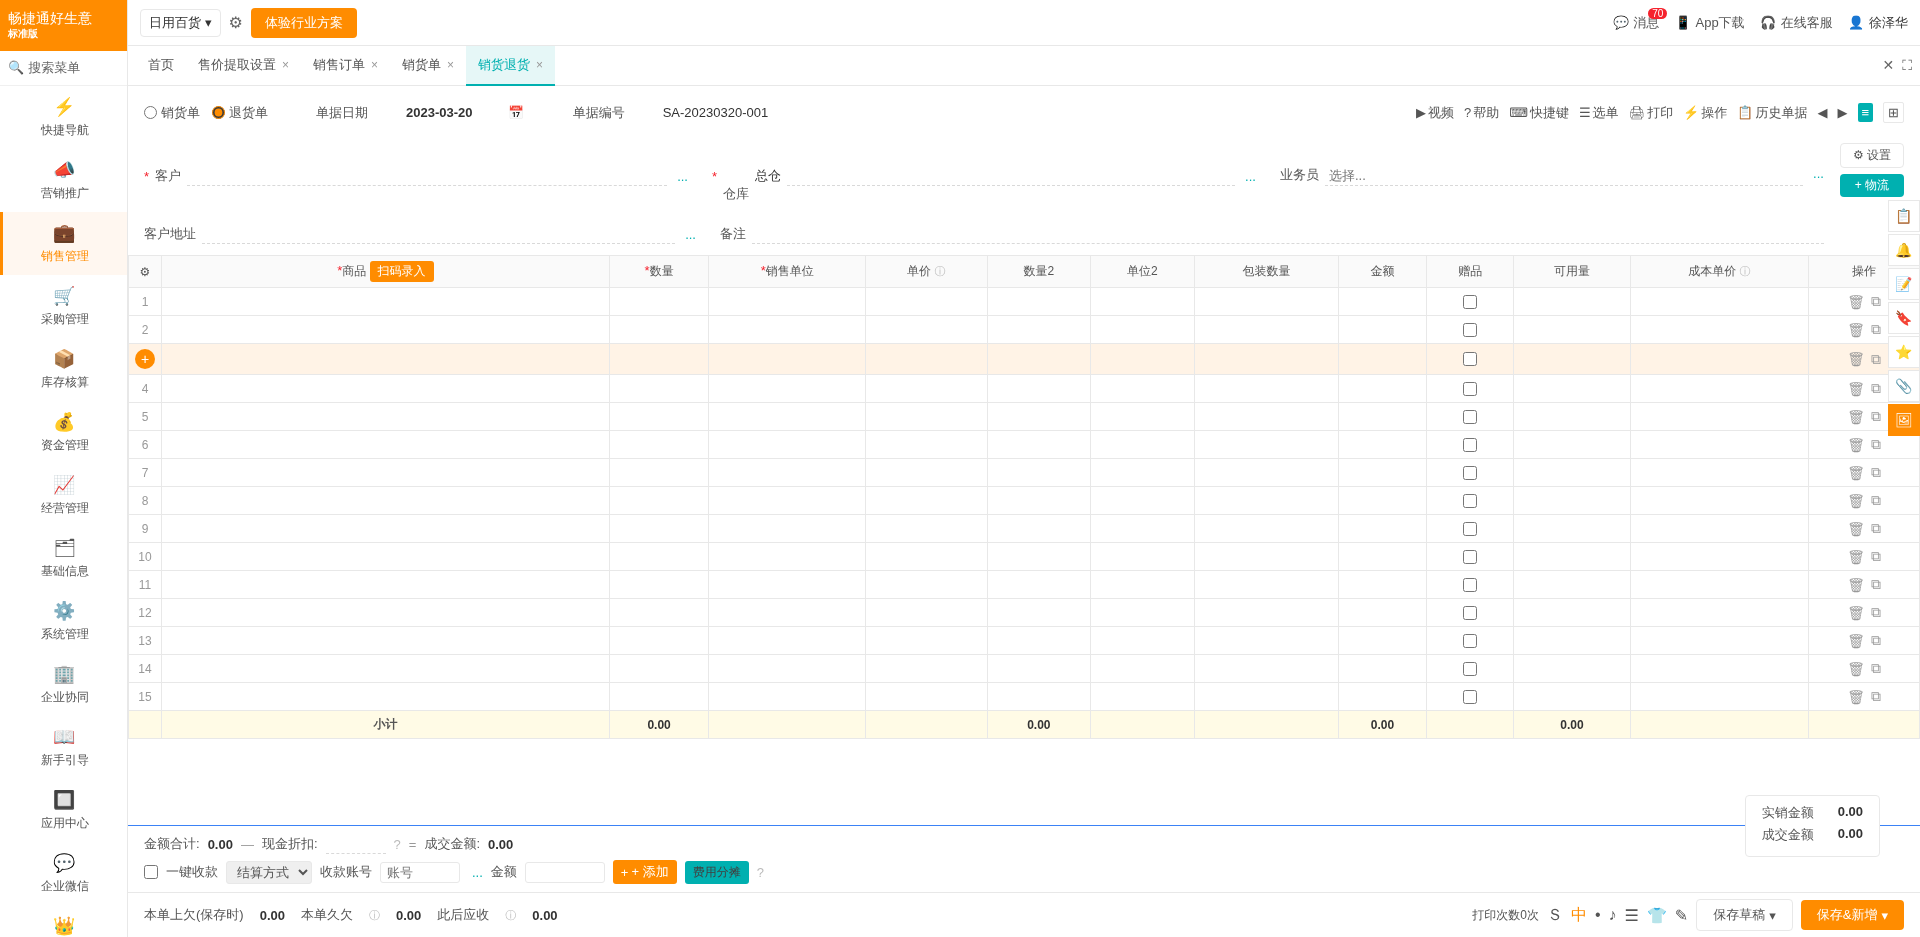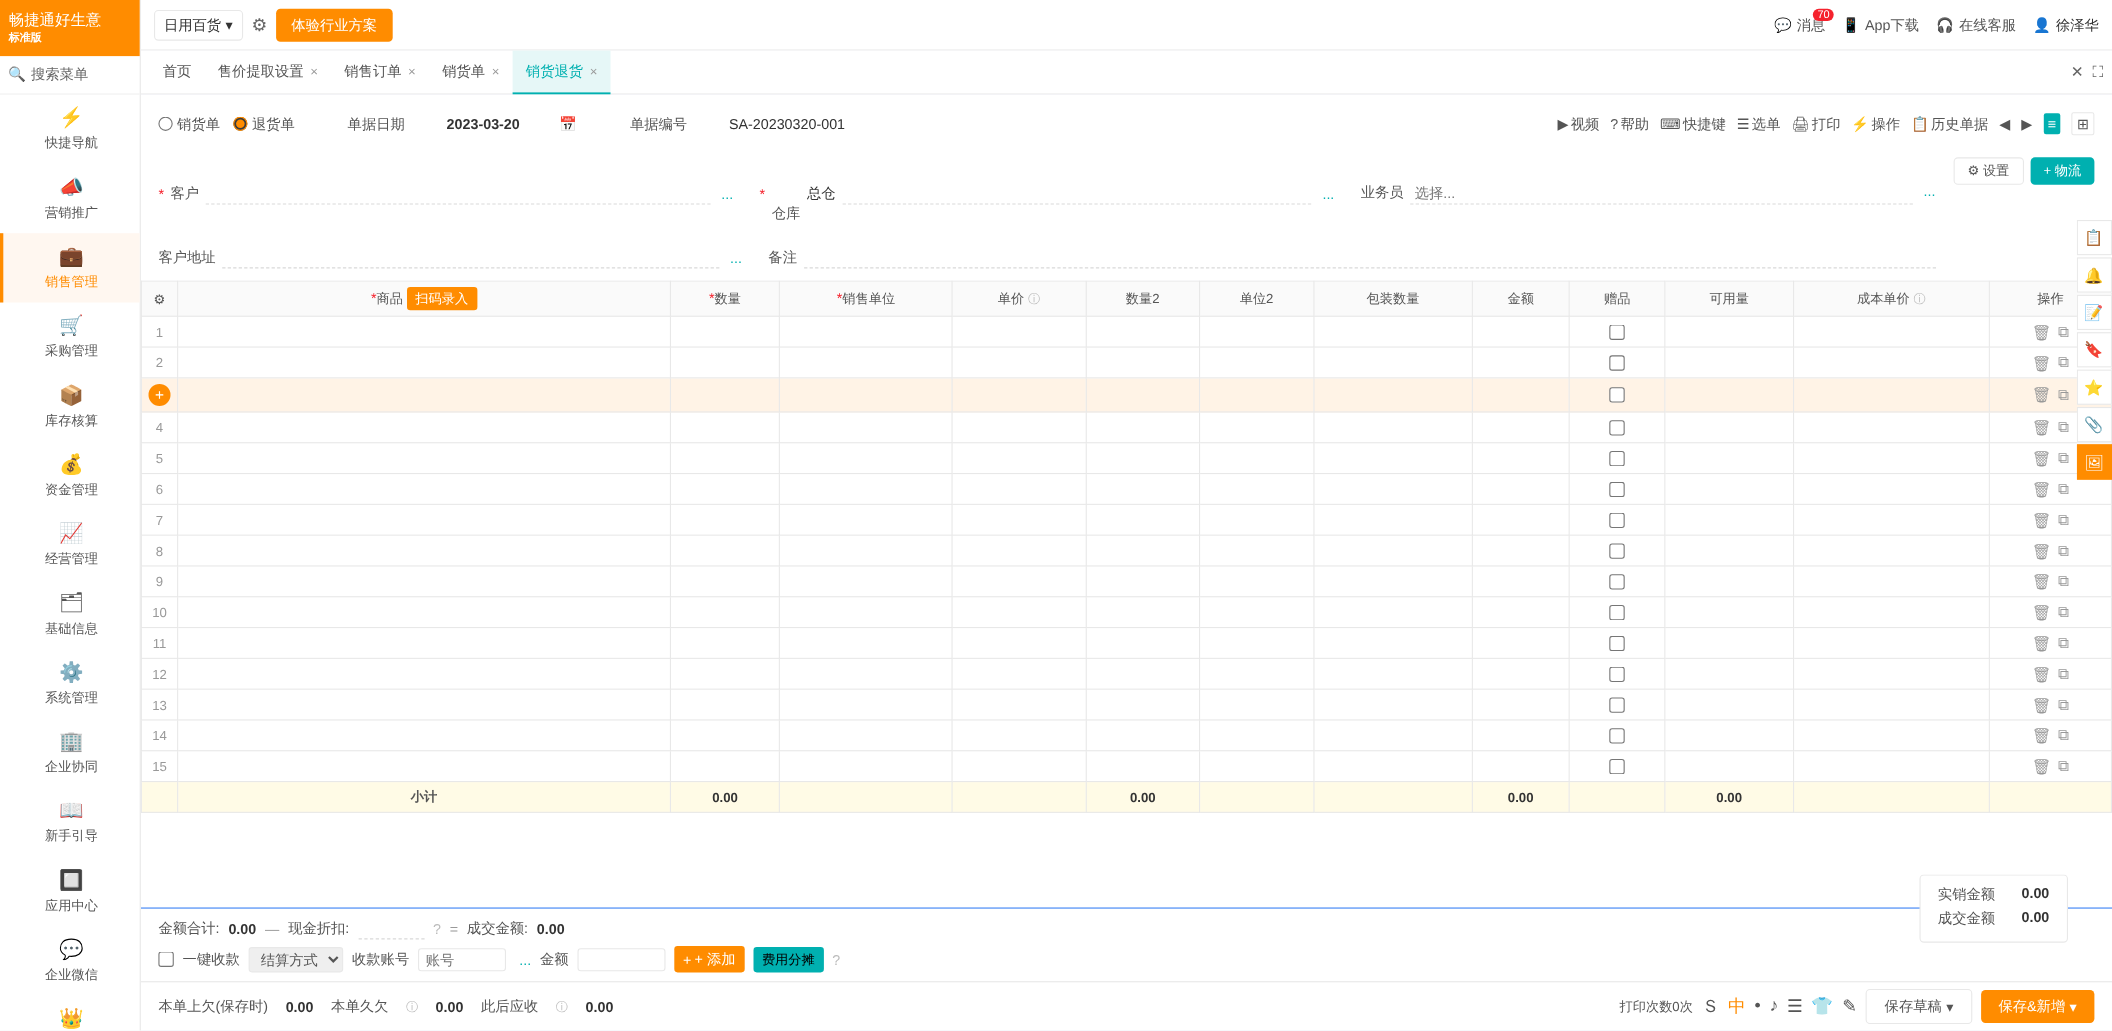--- a/index.html
+++ b/index.html
@@ -66,21 +66,21 @@
     .bottom-area { background: #fff; border-top: 1px solid #3b82f6; padding: 8px 16px; }
     .calc-row { display: flex; align-items: center; gap: 8px; color: #555; }
     .calc-val { color: #333; font-weight: bold; }
     .calc-minus { color: #999; }
     .calc-equals { color: #999; }
     .calc-final { color: #333; font-weight: bold; }
     .payment-row { display: flex; align-items: center; gap: 8px; color: #555; margin-top: 6px; }
     .payment-select { border: 1px solid #e8e8e8; border-radius: 3px; padding: 2px 6px; color: #555; }
     .payment-input { border: 1px solid #e8e8e8; border-radius: 3px; padding: 2px 6px; width: 80px; }
     .add-fee-btn { background: #ff8c00; color: #fff; border: none; padding: 3px 8px; border-radius: 3px; cursor: pointer; font-size: 12px; display: flex; align-items: center; gap: 3px; }
-    .split-btn { background: #00b0b0; color: #000000; border: none; padding: 3px 8px; border-radius: 3px; cursor: pointer; font-size: 12px; }
+    .split-btn { background: #00b0b0; color: #404040; border: none; padding: 3px 8px; border-radius: 3px; cursor: pointer; font-size: 12px; }
     .help-icon { color: #bbb; cursor: pointer; }
 
     
     .footer { background: #fff; border-top: 1px solid #e8e8e8; padding: 6px 16px; display: flex; align-items: center; justify-content: space-between; }
     .footer-info { display: flex; align-items: center; gap: 16px; color: #555; font-size: 12px; }
     .footer-actions { display: flex; align-items: center; gap: 8px; }
     .print-info { color: #555; font-size: 12px; }
     .btn-save-draft { background: #fff; border: 1px solid #e8e8e8; color: #555; padding: 6px 16px; border-radius: 4px; cursor: pointer; display: flex; align-items: center; gap: 4px; }
     .btn-save-new { background: #ff8c00; color: #fff; border: none; padding: 6px 16px; border-radius: 4px; cursor: pointer; display: flex; align-items: center; gap: 4px; }
 
@@ -303,21 +303,21 @@
               <span style="color:#555;white-space:nowrap;">客户地址</span>
               <input type="text" class="dotted-line" style="border-top: none; border-right: none; border-left: none; border-image: initial; border-bottom: 1px dashed rgb(217, 217, 217); outline: none; flex: 1 1 0%; min-width: 100px; padding: 2px 4px;">
               <span class="input-dots">...</span>
             </div>
             <div class="field-group" style="display:flex;align-items:center;gap:6px;flex:2;">
               <span style="color:#555;white-space:nowrap;">备注</span>
               <input type="text" class="dotted-line" style="border-top: none; border-right: none; border-left: none; border-image: initial; border-bottom: 1px dashed rgb(217, 217, 217); outline: none; flex: 1 1 0%; min-width: 200px; padding: 2px 4px;">
             </div>
           </div>
         </div>
-        <div style="display:flex;flex-direction:row;gap:6px;padding:4px 0 4px 16px;min-width:80px;justify-content:space-between;">
+        <div style="display:flex;flex-direction:column;gap:6px;padding:4px 0 4px 16px;min-width:80px;justify-content:space-between;">
           <button class="btn-setting" style="border:1px solid #e8e8e8;padding:3px 12px;border-radius:4px;cursor:pointer;color:#555;font-size:12px;background:#fff;white-space:nowrap;">⚙ 设置</button>
           <button class="btn-logistics" style="border:none;padding:3px 12px;border-radius:4px;cursor:pointer;color:#fff;font-size:12px;background:#00b0b0;white-space:nowrap;">+ 物流</button>
         </div>
       </div>
     </div>
 
     <div class="table-wrap" style="background:#fff;flex:1;overflow:auto;">
       <table>
         <thead>
           <tr>

